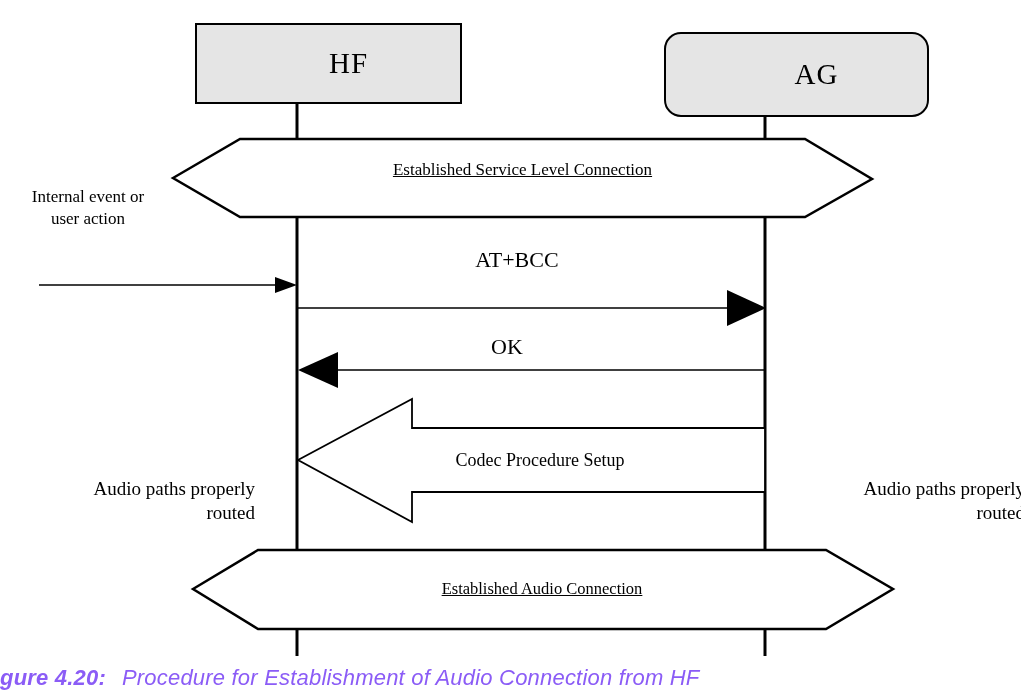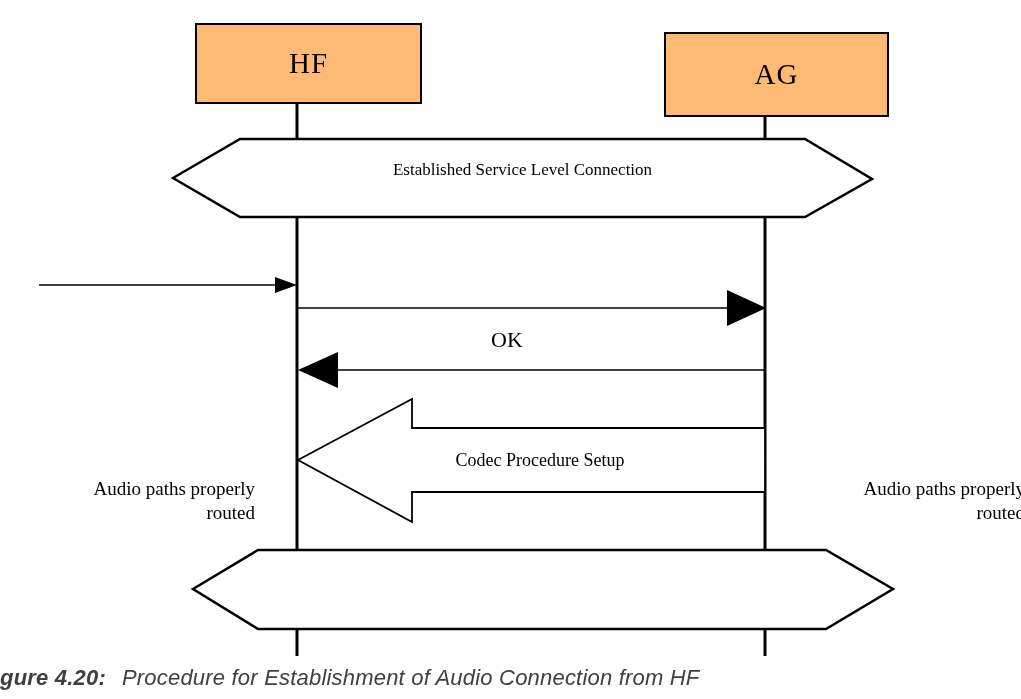--- a/index.html
+++ b/index.html
@@ -9,34 +9,36 @@
     height: 699px;
     background: #ffffff;
     overflow: hidden;
     font-family: "Liberation Serif", serif;
     color: #000000;
   }
   .stage svg { position: absolute; left: 0; top: 0; }
   .actor-box {
     position: absolute;
     border: 2px solid #000000;
-    background: #fdba74;
+    background: #e5e5e5;
     display: flex;
     align-items: center;
     justify-content: center;
     font-size: 29px;
     letter-spacing: 1px;
+    padding-left: 40px;
   }
   .banner-label {
     position: absolute;
     display: flex;
     align-items: center;
     justify-content: center;
     text-align: left;
     font-size: 17px;
+    text-decoration: underline;
   }
   .msg-label {
     position: absolute;
     text-align: center;
     font-size: 22px;
   }
   .note {
     position: absolute;
     text-align: center;
     font-size: 17px;
@@ -55,21 +57,21 @@
   }
   .caption {
     position: absolute;
     left: 0px;
     top: 665px;
     width: 1021px;
     white-space: nowrap;
     font-family: "Liberation Sans", sans-serif;
     font-style: italic;
     font-size: 22px;
-    color: #404040;
+    color: #8b5cf6;
     letter-spacing: 0.2px;
   }
   .caption .fig { font-weight: bold; margin-right: 16px; }
 </style>
 </head>
 <body>
 
 <div class="stage">
 
   <svg width="1021" height="699" viewBox="0 0 1021 699">
@@ -103,30 +105,34 @@
       <line x1="303" y1="370" x2="765" y2="370" stroke="#000000" stroke-width="1.5"></line>
       <polygon points="338,352 298,370 338,388" fill="#000000"></polygon>
     </g>
 
     <polygon points="298,460 412,399 412,428 765,428 765,492 412,492 412,522" fill="#ffffff" stroke="#000000" stroke-width="1.8"></polygon>
   </svg>
 
   <div class="actor-box" style="left:195px; top:23px; width:223px; height:77px;">
     <span>HF</span>
   </div>
-  <div class="actor-box" style="left:664px; top:32px; width:221px; height:81px;">
+  <div class="actor-box" style="left:664px; top:32px; width:221px; height:81px;border-radius:17px;">
     <span>AG</span>
   </div>
 
   <div class="banner-label" style="left:240px; top:150px; width:565px; height:40px;">Established Service Level Connection</div>
+  <div class="banner-label" style="left:258px; top:570px; width:568px; height:38px; font-size:16.5px;">Established Audio Connection</div>
 
-  <div class="msg-label" style="left:427px; top:327px; width:160px;">OK</div>
+  <div class="msg-label" style="left:397px; top:247px; width:240px;">AT+BCC</div>
+  <div class="msg-label" style="left:427px; top:334px; width:160px;">OK</div>
   <div class="codec-label" style="left:390px; top:450px; width:300px;">Codec Procedure Setup</div>
 
   <div class="note" style="left:8px; top:186px; width:160px;">
+    <div>Internal event or</div>
+    <div>user action</div>
   </div>
 
   <div class="note-big" style="left:25px; top:477px; width:230px;">
     <div>Audio paths properly</div>
     <div>routed</div>
   </div>
 
   <div class="note-big" style="left:795px; top:477px; width:230px;">
     <div>Audio paths properly</div>
     <div>routed</div>

